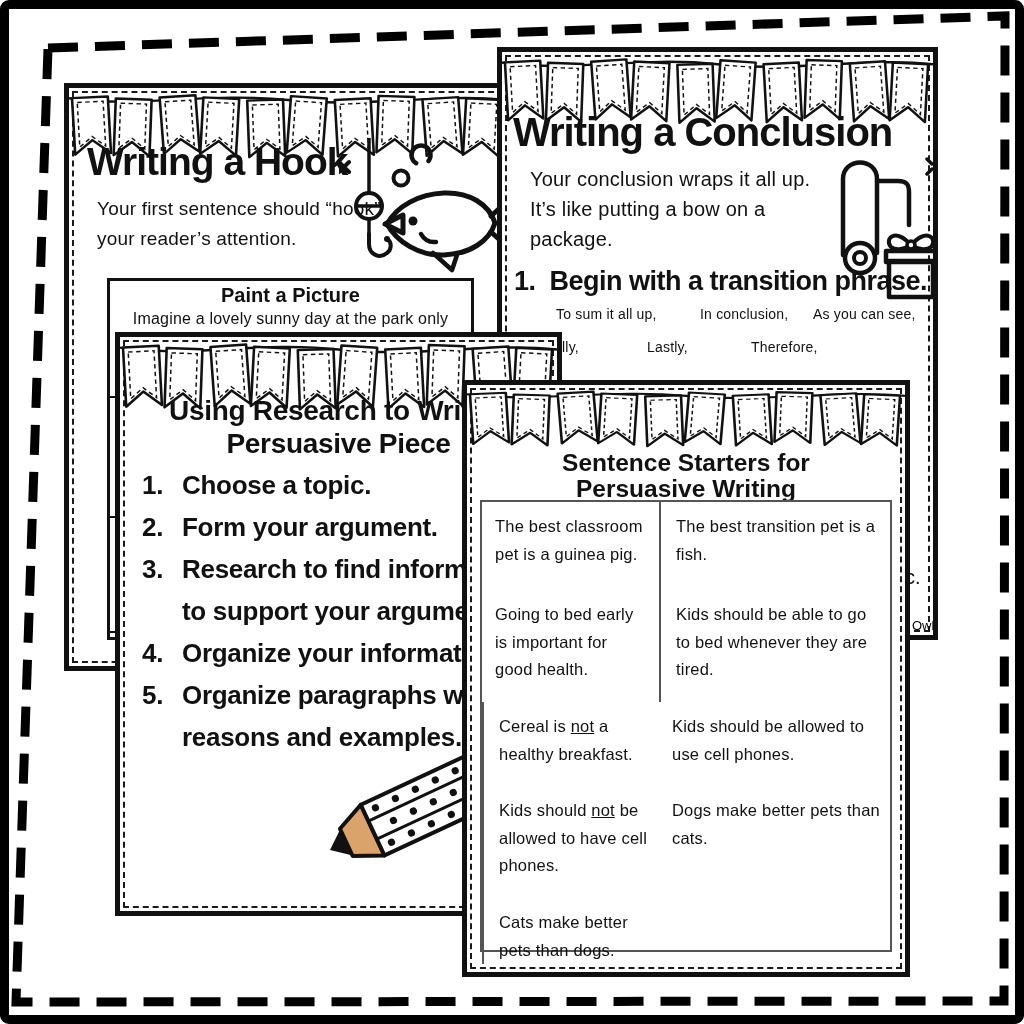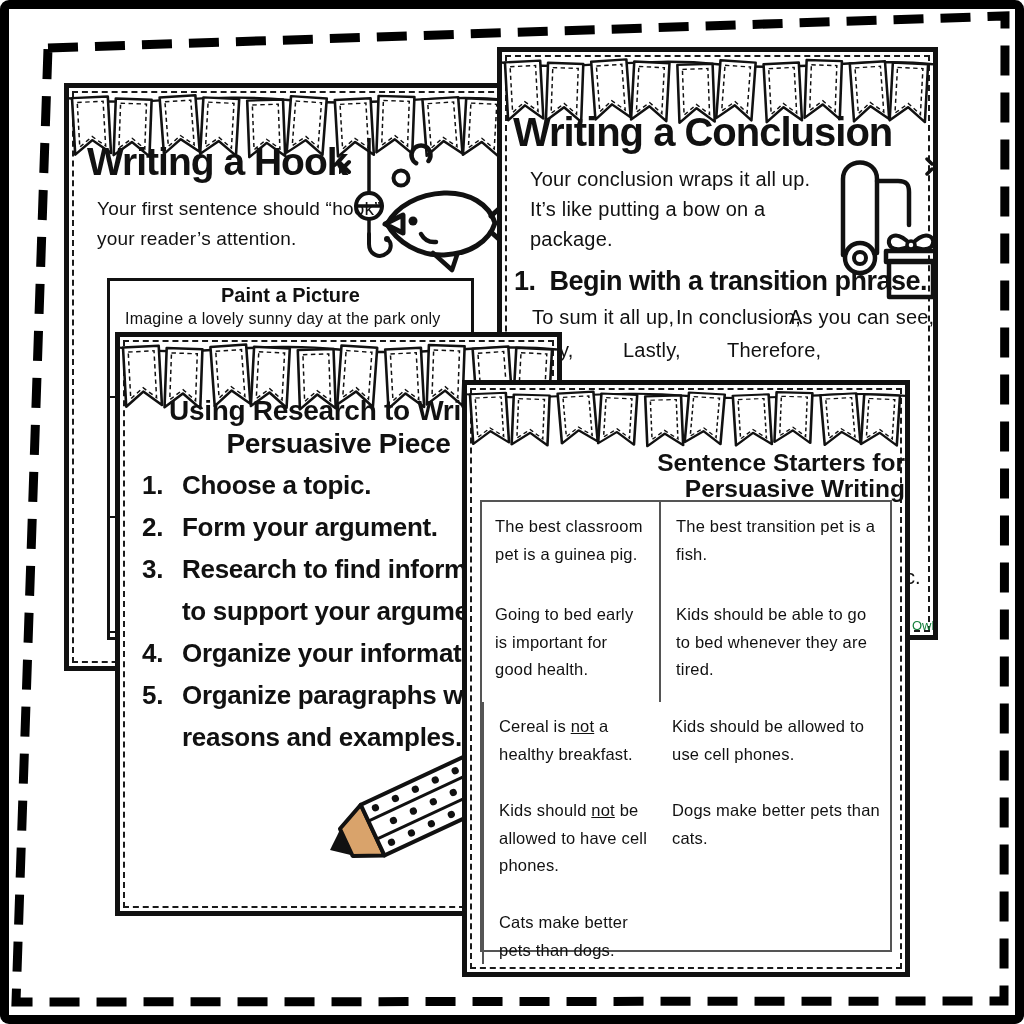--- a/index.html
+++ b/index.html
@@ -14,36 +14,36 @@
   #pg-conclusion{left:497px;top:47px;width:441px;height:593px;z-index:2;}
   #pg-research{left:115px;top:332px;width:447px;height:584px;z-index:3;}
   #pg-starters{left:462px;top:380px;width:448px;height:597px;z-index:4;}
   .banner{position:absolute;left:0;top:2px;width:100%;display:block;}
   .abs{position:absolute;}
   
   .hook-title{left:18px;top:52px;font-size:39px;font-weight:700;letter-spacing:-1px;white-space:nowrap;}
   .hook-sub{left:28px;top:106px;font-size:19px;line-height:30px;letter-spacing:.2px;}
   .hook-box{left:38px;top:190px;width:367px;height:362px;border:3px solid #111;box-sizing:border-box;}
   .hook-box-title{left:0;top:3px;width:100%;text-align:center;font-size:20px;font-weight:700;}
-  .hook-box-line{left:0;top:29px;width:100%;font-size:16px;letter-spacing:.2px;padding-left:15px;}
+  .hook-box-line{left:0;top:29px;width:100%;text-align:center;font-size:16px;letter-spacing:.2px;}
   .hook-box-div{left:0;width:100%;height:0;border-top:2px solid #111;}
   
   .con-title{left:11px;top:58px;font-size:40px;font-weight:700;letter-spacing:-1px;white-space:nowrap;}
   .con-body{left:28px;top:112px;font-size:20px;line-height:30px;letter-spacing:.2px;}
   .con-step{left:12px;top:214px;font-size:27px;font-weight:700;white-space:nowrap;letter-spacing:-.5px;}
   .con-step .num{display:inline-block;margin-right:14px;}
-  .phrase{font-size:20px;letter-spacing:.2px;white-space:nowrap;}
+  .phrase{font-size:14px;letter-spacing:.2px;white-space:nowrap;margin-left:24px;}
   .con-frag{left:403px;top:514px;font-size:20px;}
-  .con-mark{left:410px;top:566px;font-size:13px;color:#15803d;}
+  .con-mark{left:410px;top:566px;font-size:13px;color:#000000;}
   
   .res-title{left:0;width:100%;text-align:center;font-size:28px;font-weight:700;white-space:nowrap;letter-spacing:-.3px;}
   .res-row{position:absolute;left:22px;display:flex;font-size:26px;font-weight:700;white-space:nowrap;letter-spacing:-.3px;}
   .res-row .num{width:40px;flex:0 0 40px;}
   
-  .st-title{left:0;width:100%;text-align:right;font-size:24.5px;font-weight:700;white-space:nowrap;}
+  .st-title{left:0;width:100%;text-align:center;font-size:24.5px;font-weight:700;white-space:nowrap;}
   .st-table{left:13px;top:115px;width:412px;height:452px;border:2px solid #555;box-sizing:border-box;
             display:grid;grid-template-columns:177px 1fr;grid-template-rows:88px 112px 84px 112px 1fr;}
   .st-cell{padding:11px 10px 0 13px;font-size:16.5px;line-height:27.5px;letter-spacing:.2px;}
   .st-cell.right{border-left:2px solid #555;padding-left:15px;}
   .u{text-decoration:underline;}
 </style>
 </head>
 <body>
 
 <div id="canvas">

